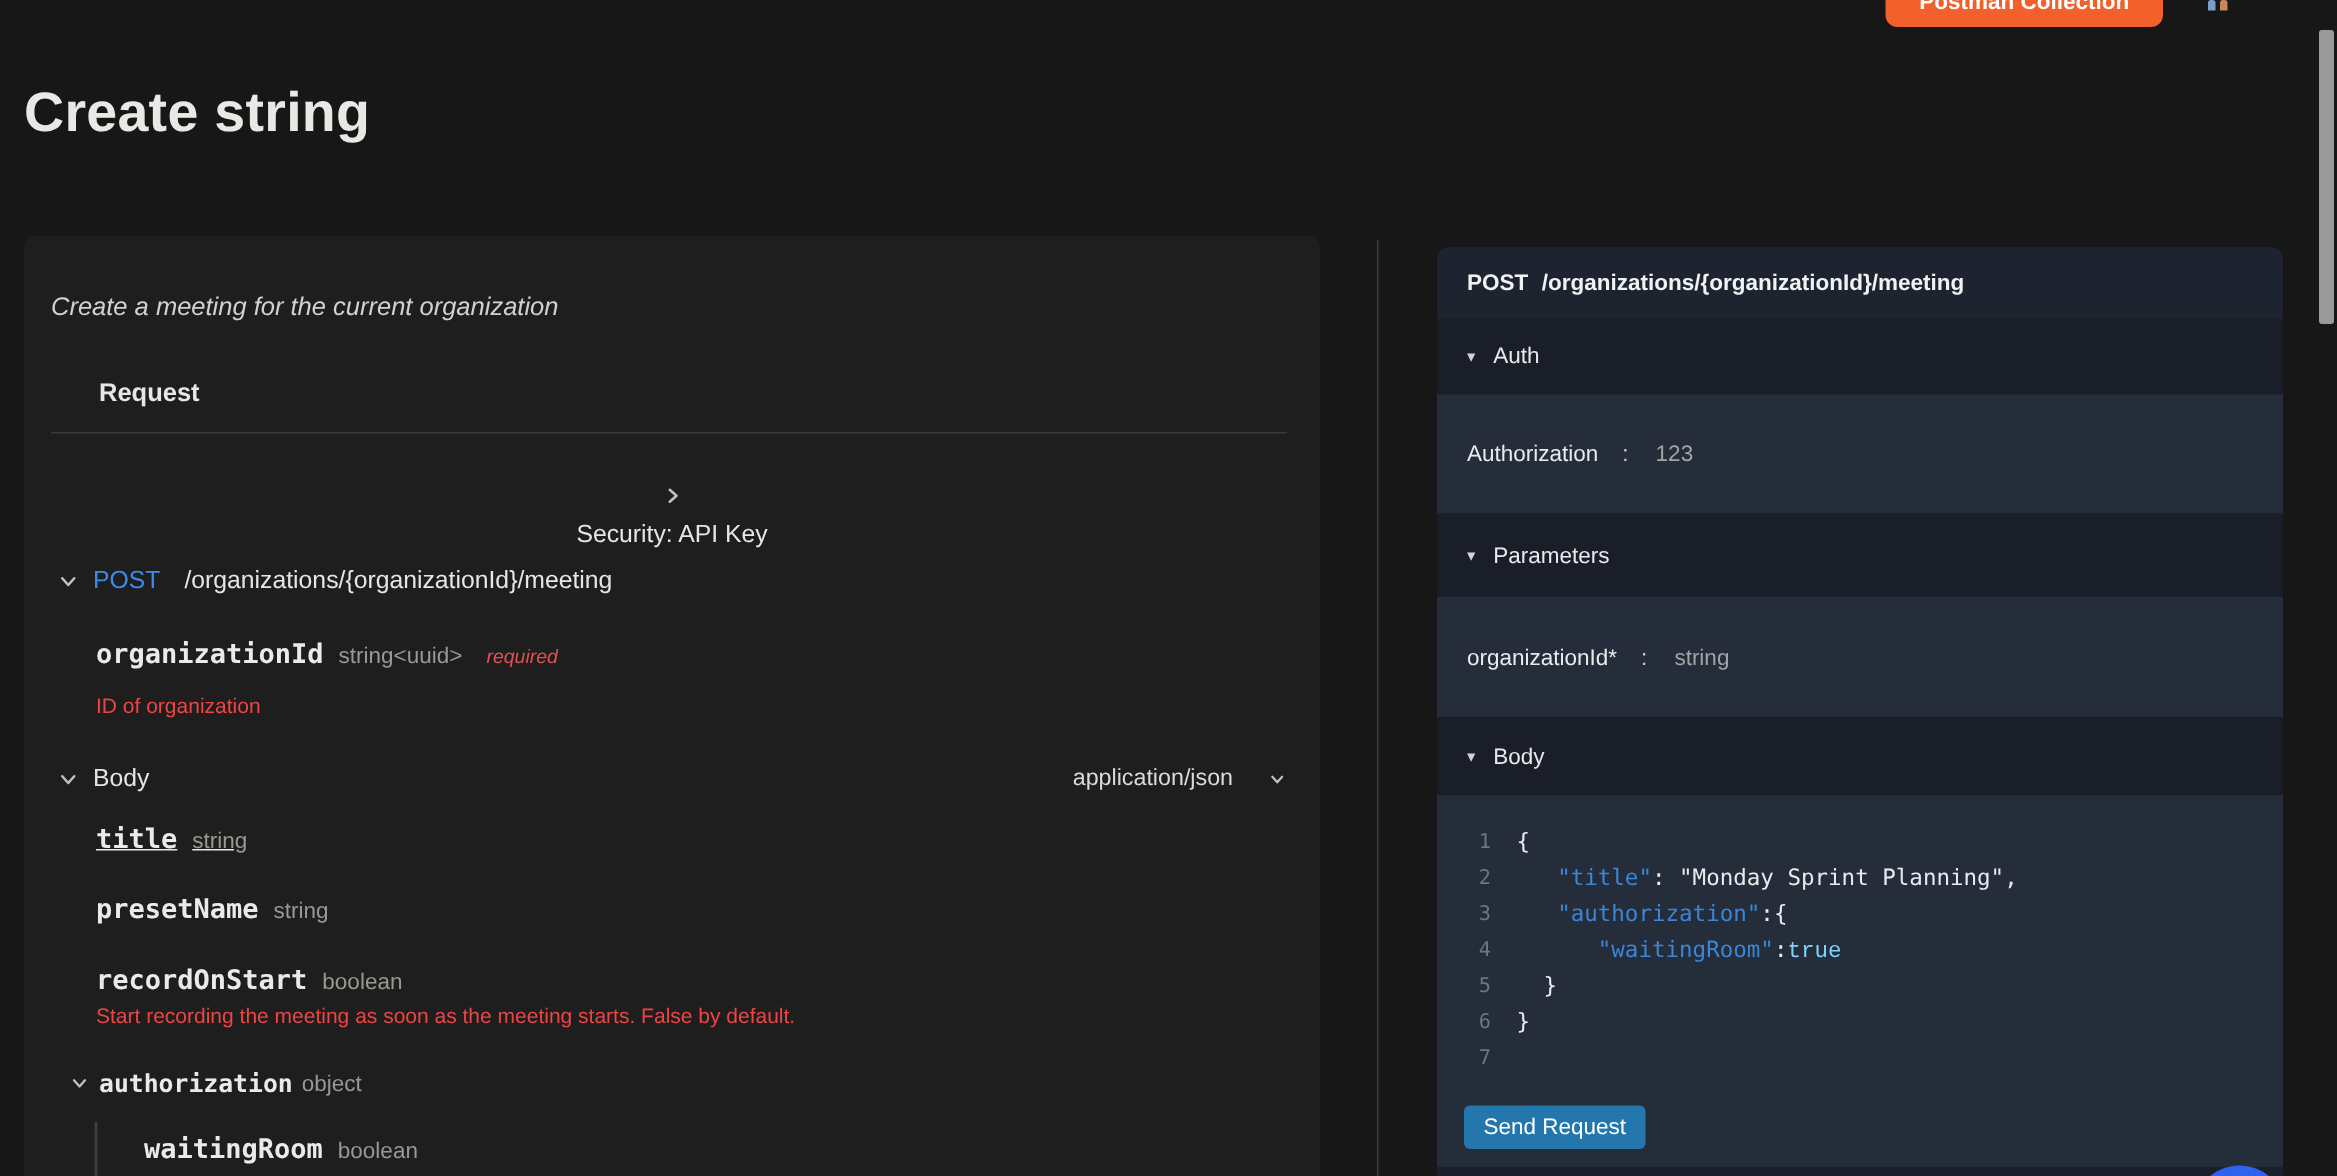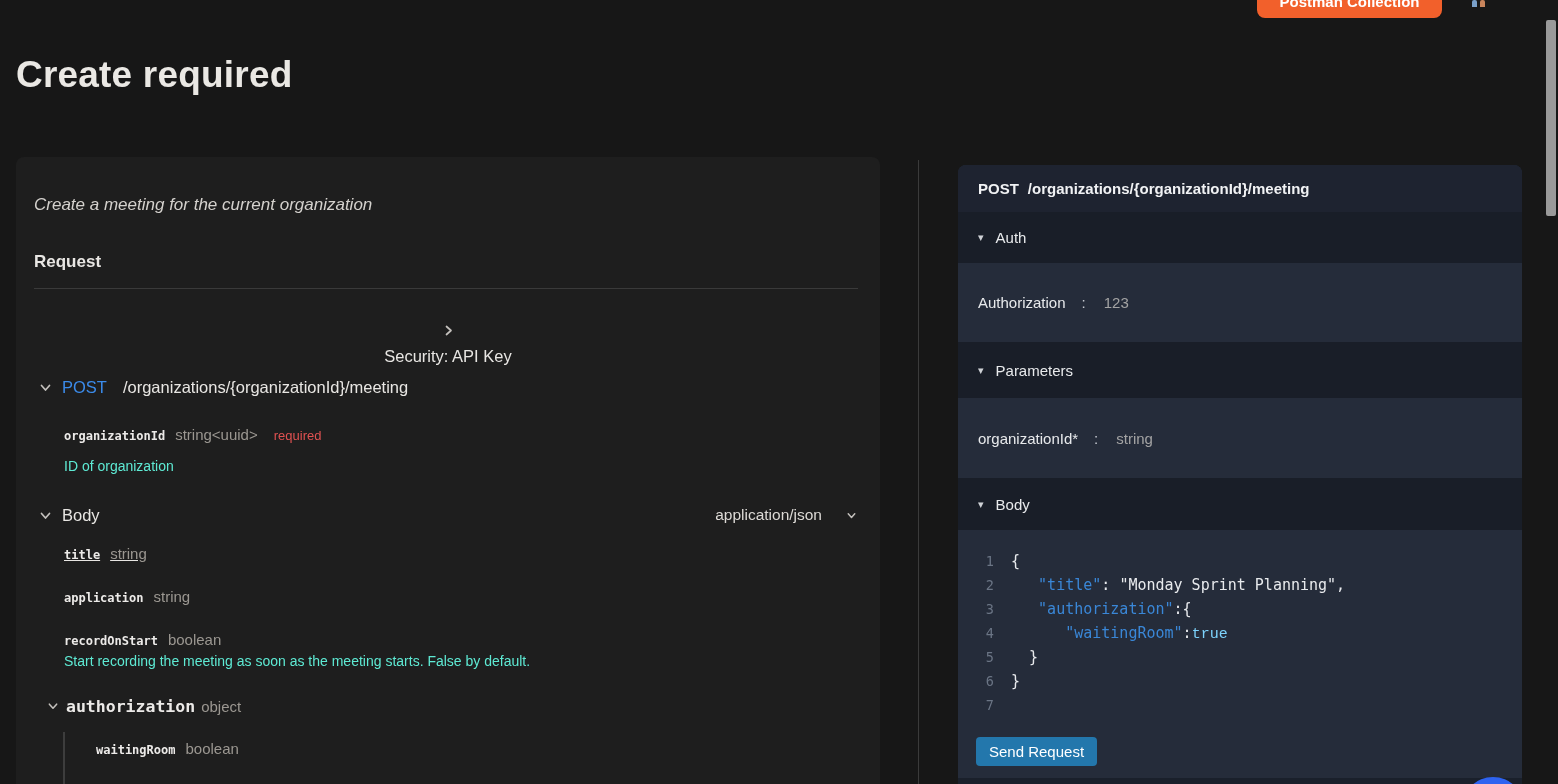--- a/index.html
+++ b/index.html
@@ -35,40 +35,40 @@
   }
 
   
   .left-card {
     position: absolute; left: 16px; top: 157px; width: 864px; bottom: -30px;
     background: #1e1e1e; border-radius: 8px;
     padding: 38px 22px 0 18px;
     overflow: hidden;
   }
   .lc-desc { font-size: 17px; color: #d4d1cd; line-height: 20px; font-style: italic; }
-  .lc-request { font-size: 17px; font-weight: bold; color: #e8e6e3; margin-top: 38px; line-height: 18px; }
+  .lc-request { font-size: 17px; font-weight: bold; color: #e8e6e3; margin-top: 38px; line-height: 18px; margin-left: 32px; }
   .lc-divider { height: 1px; background: #3a3a3a; margin-top: 17px; }
 
   .lc-row { display: flex; align-items: center; gap: 10px; padding-left: 4px; height: 20px; }
   .lc-row.security { margin-top: 34px; flex-direction: column; }
   .lc-row.endpoint { margin-top: 34px; }
   .lc-row.body-row { margin-top: 31px; }
   .lc-row .chev { width: 14px; height: 14px; flex: 0 0 14px; display: flex; align-items: center; justify-content: center; }
   .chev svg { display: block; }
   .lc-row-label { font-size: 16.5px; color: #e8e6e3; }
   .method-blue { font-size: 16.5px; color: #3b8bea; margin-right: 6px; }
   .endpoint-path { font-size: 16.5px; color: #e8e6e3; }
   .spacer { flex: 1; }
   .content-type { display: flex; align-items: center; gap: 22px; color: #dddad6; font-size: 15.5px; cursor: pointer; }
 
   .field { margin-left: 30px; display: flex; align-items: baseline; gap: 10px; }
-  .field-name { font-family: "DejaVu Sans Mono", monospace; font-weight: bold; font-size: 12px; color: #eceae8; }
+  .field-name { font-family: "DejaVu Sans Mono", monospace; font-weight: bold; font-size: 18px; color: #eceae8; }
   .field-type { font-size: 15px; color: #9b9791; }
-  .field-required { font-size: 13px; color: #e05151; margin-left: 6px; }
-  .field-desc { margin-left: 30px; font-size: 14px; color: #5eead4; line-height: 16px; }
+  .field-required { font-size: 13px; color: #e05151; margin-left: 6px; font-style: italic; }
+  .field-desc { margin-left: 30px; font-size: 14px; color: #ef4444; line-height: 16px; }
   .f-orgid { margin-top: 29px; }
   .d-orgid { margin-top: 15px; }
   .f-title { margin-top: 20px; text-decoration: underline; }
   .f-preset { margin-top: 26px; }
   .d-preset { margin-top: 5px; }
   .f-record { margin-top: 26px; }
   .d-record { margin-top: 5px; }
   .lc-row.obj-row { margin-top: 27px; padding-left: 12px; gap: 6px; }
   .obj-row .field-name { font-size: 16.5px; }
   .nested-wrap { margin-left: 29px; margin-top: 16px; border-left: 2px solid #3d3d3d; padding-left: 31px; padding-top: 8px; height: 60px; }
@@ -139,21 +139,21 @@
 </style>
 </head>
 <body>
 
 <button class="postman-btn">Postman Collection</button>
 <div class="topbar-partial">
     <i class="a"></i>
     <i class="b"></i>
   </div>
 
-<h1 class="page-title">Create required</h1>
+<h1 class="page-title">Create string</h1>
 
 <div class="left-card">
   <div class="lc-desc">Create a meeting for the current organization</div>
   <div class="lc-request">Request</div>
   <div class="lc-divider"></div>
 
   <div class="lc-row security">
     <span class="chev">
       <svg width="11" height="11" viewBox="0 0 11 11">
           <polyline points="3.5,1.5 8,5.5 3.5,9.5" fill="none" stroke="#c4c1bd" stroke-width="1.7" stroke-linecap="round" stroke-linejoin="round"></polyline>
@@ -196,21 +196,21 @@
       </span>
     </span>
   </div>
 
   <div class="field f-title">
     <span class="field-name">title</span>
     <span class="field-type">string</span>
   </div>
 
   <div class="field f-preset">
-    <span class="field-name">application</span>
+    <span class="field-name">presetName</span>
     <span class="field-type">string</span>
   </div>
 
   <div class="field f-record">
     <span class="field-name">recordOnStart</span>
     <span class="field-type">boolean</span>
   </div>
   <div class="field-desc d-record">Start recording the meeting as soon as the meeting starts. False by default.</div>
 
   <div class="lc-row obj-row">

